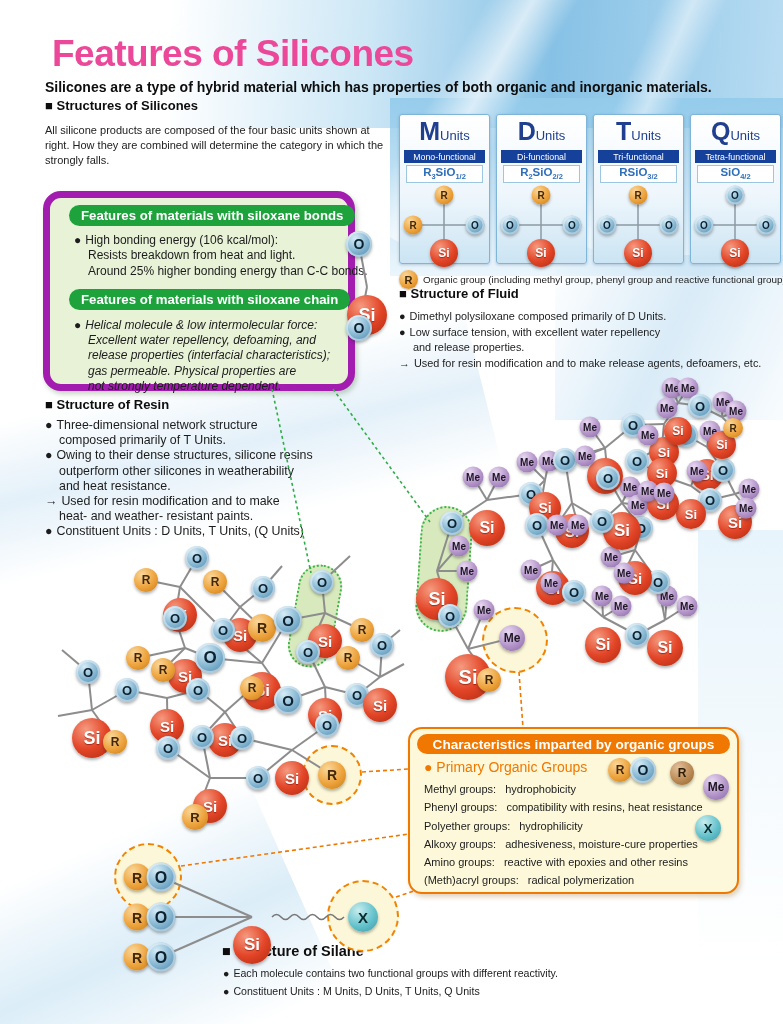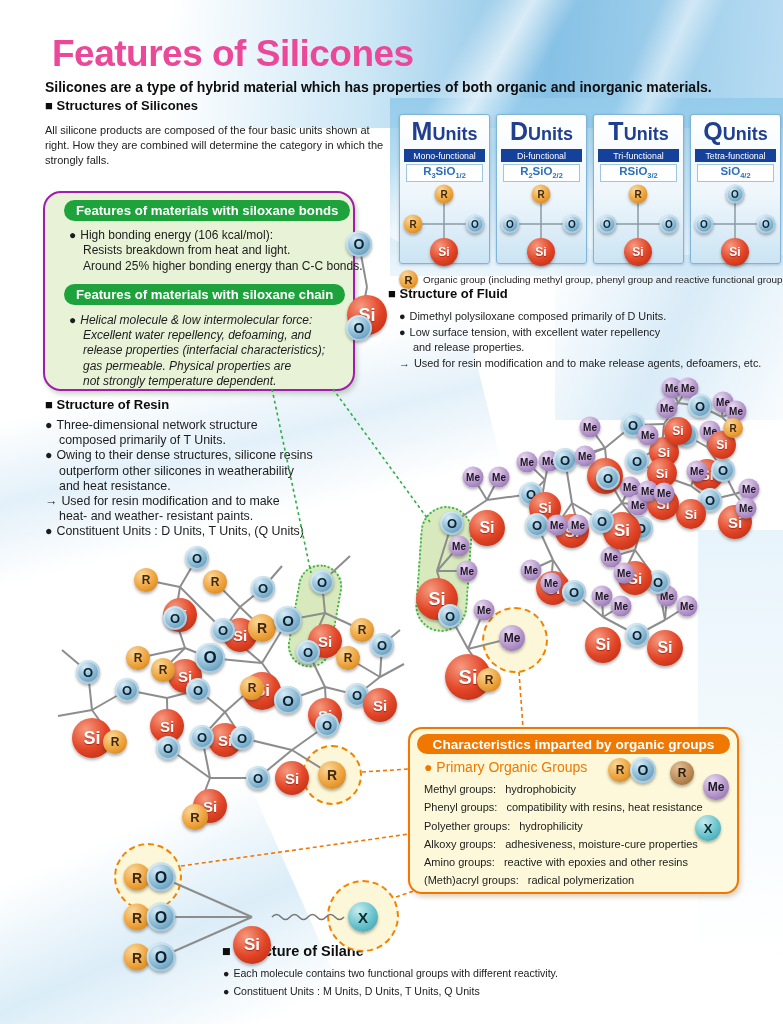--- a/index.html
+++ b/index.html
@@ -37,36 +37,36 @@
   #structures-body{left:45px;top:123px;font-size:11px;line-height:15.2px;color:#222;}
   #fluid-items{left:399px;top:309px;font-size:10.9px;line-height:15.5px;}
   #resin-items{left:45px;top:418px;font-size:12.4px;line-height:15.2px;}
   #silane-items{left:223px;top:965px;font-size:10.6px;line-height:17.5px;}
   
   .unit{position:absolute;top:114px;width:89px;height:148px;z-index:2;border:1px solid #7fb5d9;
         border-radius:3px;background:linear-gradient(180deg,#ffffff,#eef6fc 55%,#cbe4f3);
         box-shadow:0 1px 3px rgba(30,70,110,.25);}
   .unit-title{text-align:center;margin-top:3px;color:#20408f;line-height:26px;}
   .u-letter{font-size:25px;font-weight:bold;}
-  .u-rest{font-size:18px;font-weight:bold;}
+  .u-rest{font-size:13px;font-weight:normal;}
   .unit-band{margin:1px 4px 0;background:#15419B;color:#fff;font-size:8.8px;text-align:center;padding:1.5px 0;}
   .unit-formula{margin:2px 6px 0;background:#fff;border:1px solid #9dc6e0;color:#2E6FBA;
         font-size:11.5px;font-weight:bold;text-align:center;padding:0 0 1px;}
   .unit-formula sub{font-size:7.5px;}
   .unit-diagram{position:relative;height:88px;}
   .unit-diagram svg{position:absolute;inset:0;}
   
   #r-legend{position:absolute;left:399px;top:270px;z-index:2;display:flex;align-items:center;}
   #r-legend .rl-circle{display:inline-flex;align-items:center;justify-content:center;width:19px;height:19px;
         border-radius:50%;background:radial-gradient(circle at 35% 28%,#fad79a,#eda23b 55%,#c67c18);
         font-size:11px;font-weight:bold;color:#41280a;box-shadow:0 1px 2px rgba(40,40,40,.35);}
   #r-legend .rl-text{margin-left:5px;font-size:9.9px;color:#222;white-space:nowrap;}
   
   #green-box{position:absolute;left:43px;top:191px;width:312px;height:200px;z-index:2;
-        background:#E7F2D7;border:2px solid #a21caf;border-radius:18px;box-sizing:border-box;
+        background:#E7F2D7;border:7px solid #a21caf;border-radius:18px;box-sizing:border-box;
         box-shadow:2px 3px 5px rgba(90,130,80,.35);}
   .pill{position:absolute;left:19px;background:#1EA33C;color:#fff;border-radius:14px;
         font-size:13.2px;font-weight:bold;padding:3px 12px;white-space:nowrap;}
   #pill-bonds{top:7px;}
   #pill-chain{top:91px;}
   #gb-bonds-items{left:24px;top:35px;font-size:12px;line-height:15.4px;position:absolute;}
   #gb-chain-items{left:24px;top:120px;font-size:12px;line-height:15.2px;position:absolute;font-style:italic;}
   
   #orange-box{position:absolute;left:408px;top:727px;width:331px;height:167px;z-index:6;
         background:#FCF8D9;border:2.5px solid #F07800;border-radius:14px;box-sizing:border-box;
@@ -208,21 +208,21 @@
   <div class="pill" id="pill-chain">Features of materials with siloxane chain</div>
   <div class="tblock" id="gb-chain-items">
       <div class="tline"><span class="mk">●</span><span>Helical molecule &amp; low intermolecular force:</span></div>
       <div class="tline cont"><span>Excellent water repellency, defoaming, and</span></div>
       <div class="tline cont"><span>release properties (interfacial characteristics);</span></div>
       <div class="tline cont"><span>gas permeable. Physical properties are</span></div>
       <div class="tline cont"><span>not strongly temperature dependent.</span></div>
     </div>
 </div>
 
-<div class="sec-head" style="left:388px;top:286px;">■ Structure of Fluid</div>
+<div class="sec-head" style="left:399px;top:286px;">■ Structure of Fluid</div>
 <div class="tblock" id="fluid-items">
     <div class="tline"><span class="mk">●</span><span>Dimethyl polysiloxane composed primarily of D Units.</span></div>
     <div class="tline"><span class="mk">●</span><span>Low surface tension, with excellent water repellency</span></div>
     <div class="tline cont"><span>and release properties.</span></div>
     <div class="tline"><span class="mk arrow">→</span><span>Used for resin modification and to make release agents, defoamers, etc.</span></div>
   </div>
 
 <div class="sec-head" style="left:45px;top:397px;">■ Structure of Resin</div>
 <div class="tblock" id="resin-items">
     <div class="tline"><span class="mk">●</span><span>Three-dimensional network structure</span></div>

